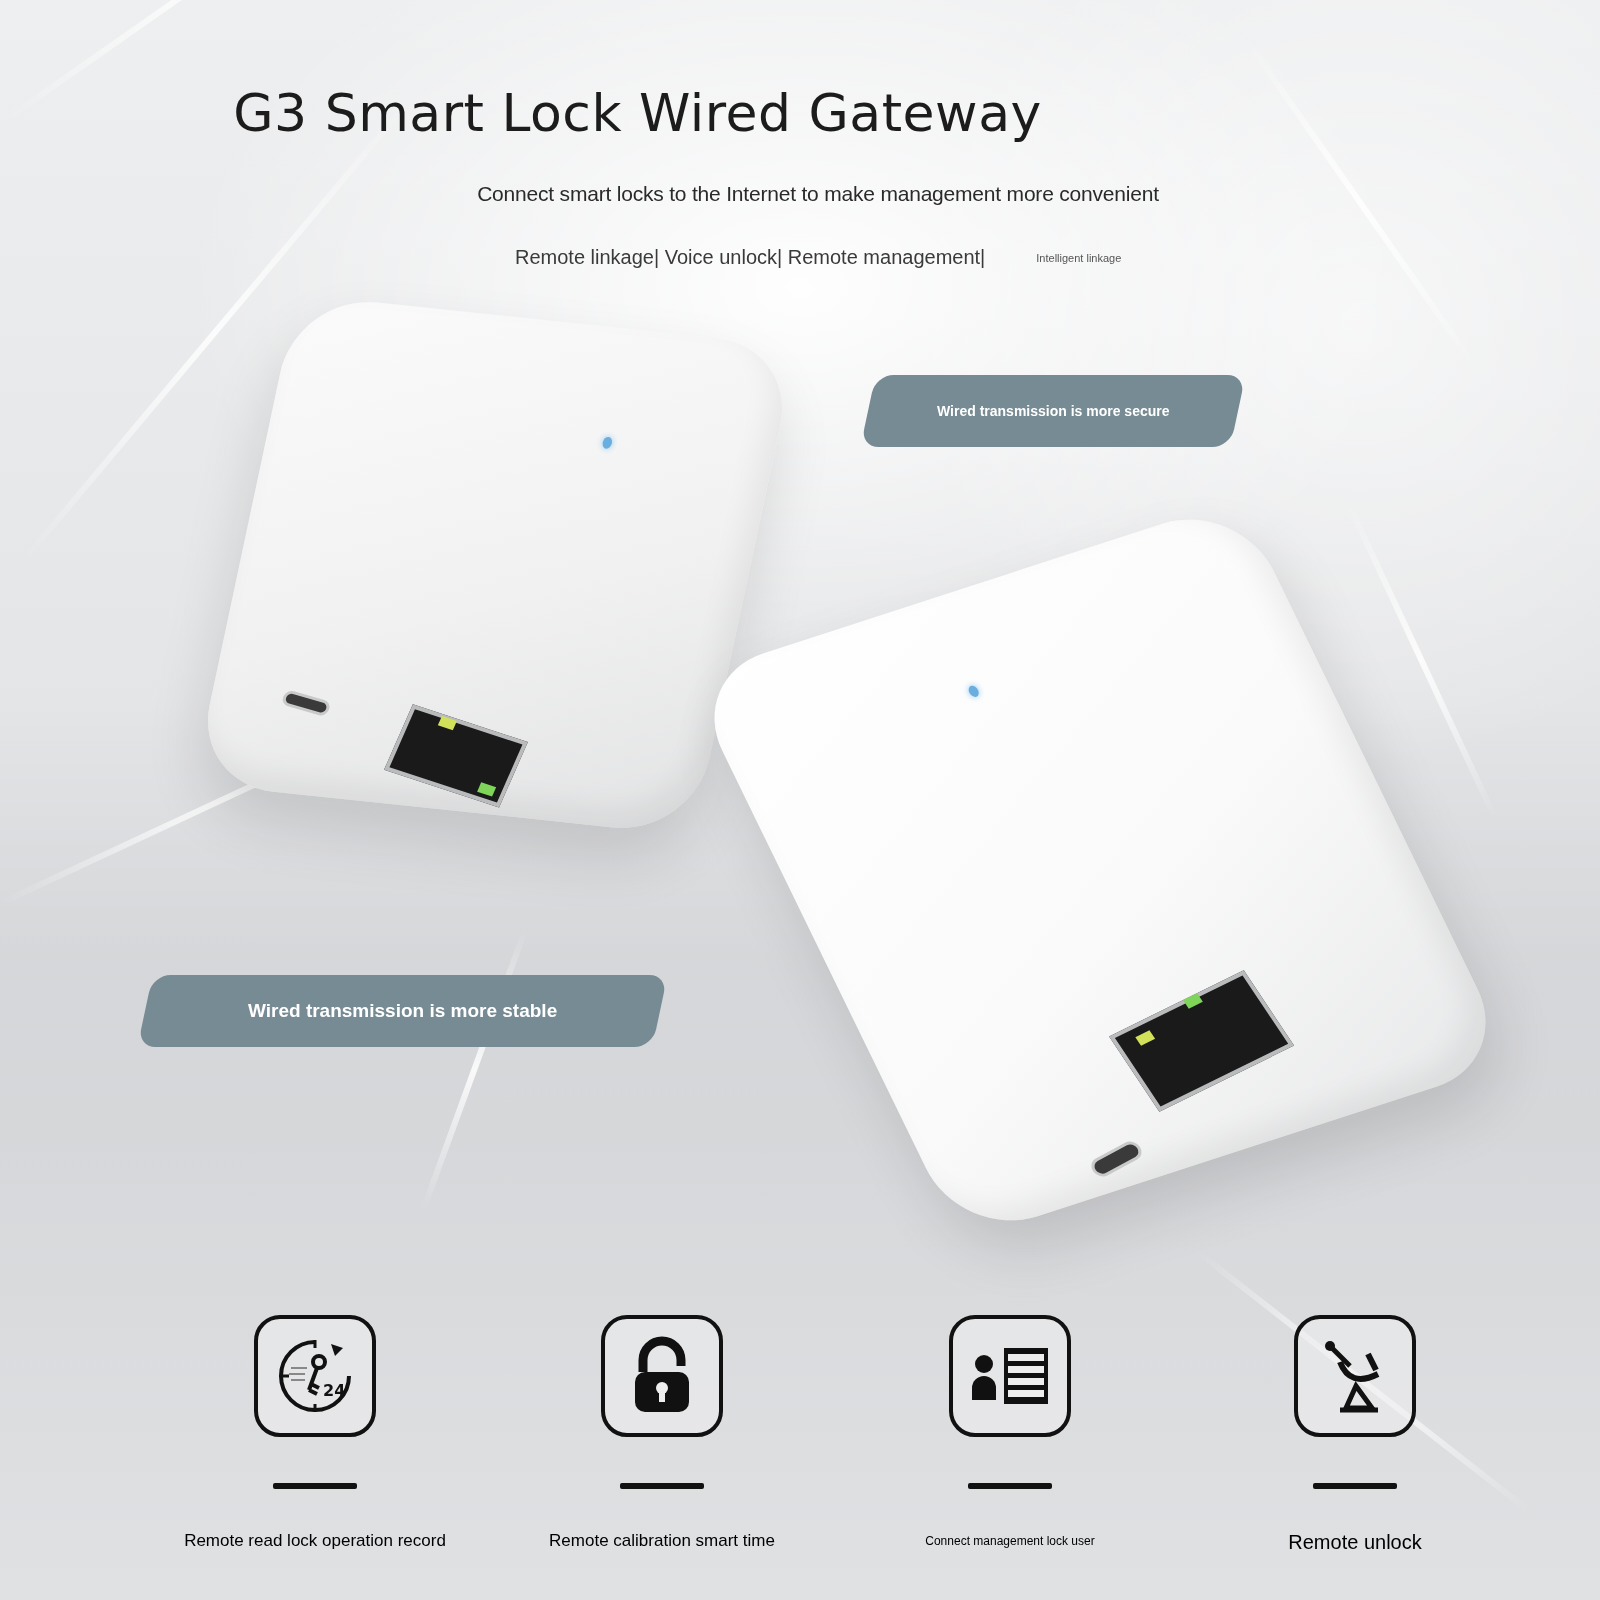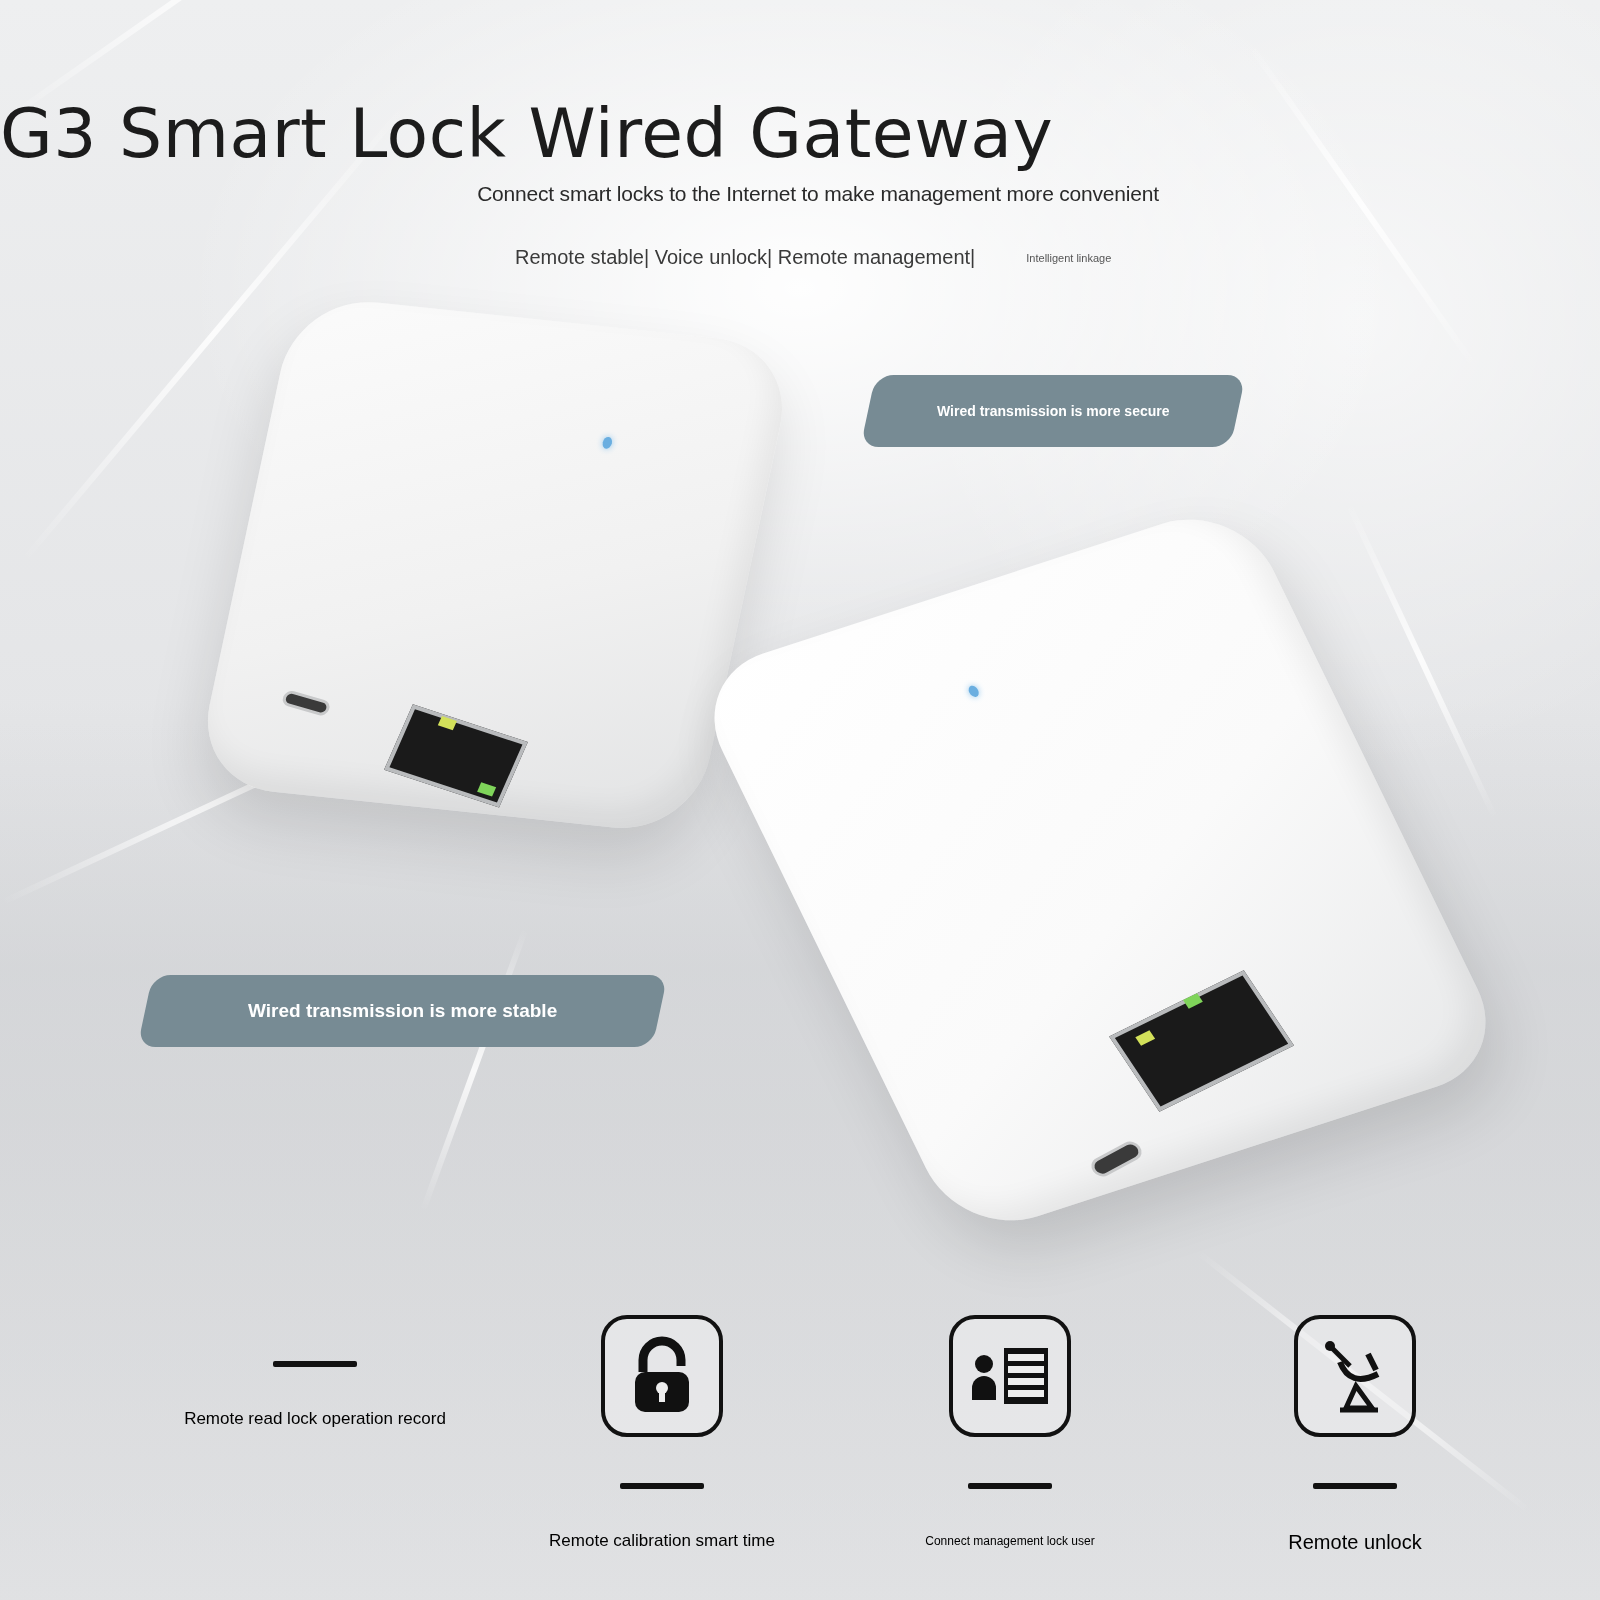--- a/index.html
+++ b/index.html
@@ -14,22 +14,22 @@
       radial-gradient(ellipse 55% 35% at 50% 18%, rgba(255,255,255,0.95), rgba(255,255,255,0) 70%),
       radial-gradient(ellipse 40% 40% at 85% 20%, rgba(255,255,255,0.6), rgba(255,255,255,0) 70%),
       linear-gradient(180deg, #eeeff0 0%, #e4e5e7 45%, #dcdddf 70%, #e3e4e6 100%);
   }
   .streak { position: absolute; background: linear-gradient(90deg, rgba(255,255,255,0), rgba(255,255,255,0.85), rgba(255,255,255,0)); height: 6px; transform-origin: 0 0; border-radius: 3px; }
   .floor {
     position: absolute; left: 0; right: 0; top: 700px; height: 900px;
     background: linear-gradient(180deg, rgba(200,202,205,0.0), rgba(205,207,210,0.55) 30%, rgba(220,221,223,0.4) 100%);
   }
   .title {
-    position: absolute; top: 48px; left: 0; width: 1275px; 
-    font-size: 68px; font-weight: 400; color: #1c1c1c; letter-spacing: 0.5px;
+    position: absolute; top: 48px; left: 0; width: 1275px; text-align: center;
+    font-size: 52px; font-weight: 400; color: #1c1c1c; letter-spacing: 0.5px;
     font-family: "DejaVu Sans", sans-serif;
   }
   .subtitle {
     position: absolute; top: 182px; left: 0; width: 1636px; text-align: center;
     font-size: 21px; color: #2a2a2a; letter-spacing: -0.2px;
   }
   .features {
     position: absolute; top: 246px; left: 515px;
     font-size: 20px; color: #3a3a3a; white-space: nowrap;
   }
@@ -76,21 +76,21 @@
 <div class="streak" style="left:20px;top:560px;width:600px;transform:rotate(-50deg);"></div>
 <div class="streak" style="left:0;top:900px;width:500px;transform:rotate(-25deg);"></div>
 <div class="streak" style="left:1250px;top:40px;width:400px;transform:rotate(55deg);"></div>
 <div class="streak" style="left:1350px;top:500px;width:350px;transform:rotate(65deg);"></div>
 <div class="streak" style="left:1200px;top:1250px;width:420px;transform:rotate(38deg);"></div>
 <div class="streak" style="left:420px;top:1210px;width:300px;transform:rotate(-70deg);"></div>
 
 <h1 class="title">G3 Smart Lock Wired Gateway</h1>
 <div class="subtitle">Connect smart locks to the Internet to make management more convenient</div>
 <div class="features">
-  <span>Remote stable| Voice unlock| Remote management|</span><span class="small">Intelligent linkage</span>
+  <span>Remote linkage| Voice unlock| Remote management|</span><span class="small">Intelligent linkage</span>
 </div>
 
 <div class="device device-1">
   <div class="led" style="left:330px;top:110px;"></div>
   <div class="usbc" style="left:70px;top:400px;width:42px;height:10px;transform:rotate(10deg);"></div>
   <div class="rj45" style="left:190px;top:410px;width:115px;height:62px;transform:rotate(12deg);">
     <div class="l1" style="left:28px;top:-2px;"></div>
     <div class="l2" style="left:92px;top:48px;"></div>
   </div>
 </div>
@@ -105,20 +105,35 @@
 </div>
 
 <div class="banner banner-secure">
     <span>Wired transmission is more secure</span>
   </div>
 <div class="banner banner-stable">
     <span>Wired transmission is more stable</span>
   </div>
 
 <div class="feature-col" style="left:155px;">
+  <div class="icon-box">
+    <svg width="84" height="84" viewBox="0 0 84 84">
+      <path d="M42 8 A34 34 0 1 0 76 42" fill="none" stroke="#111" stroke-width="4"></path>
+      <path d="M58 10 L70 14 L62 22 Z" fill="#111"></path>
+      <line x1="42" y1="6" x2="42" y2="14" stroke="#111" stroke-width="3"></line>
+      <line x1="42" y1="70" x2="42" y2="78" stroke="#111" stroke-width="3"></line>
+      <line x1="8" y1="42" x2="16" y2="42" stroke="#111" stroke-width="3"></line>
+      <circle cx="46" cy="28" r="6" fill="none" stroke="#111" stroke-width="4"></circle>
+      <path d="M44 34 L36 56 M38 50 L46 54 M36 56 L44 60" stroke="#111" stroke-width="4" fill="none"></path>
+      <text x="50" y="62" font-size="16" font-weight="700" fill="#111" font-family="DejaVu Sans, sans-serif">24</text>
+      <line x1="18" y1="34" x2="34" y2="34" stroke="#888" stroke-width="2"></line>
+      <line x1="16" y1="40" x2="32" y2="40" stroke="#888" stroke-width="2"></line>
+      <line x1="18" y1="46" x2="32" y2="46" stroke="#888" stroke-width="2"></line>
+    </svg>
+  </div>
   <div class="dash"></div>
   <div class="feat-label">Remote read lock operation record</div>
 </div>
 
 <div class="feature-col" style="left:502px;">
   <div class="icon-box">
     <svg width="70" height="80" viewBox="0 0 70 80">
       <path d="M16 36 V24 A19 19 0 0 1 54 24 V30" fill="none" stroke="#111" stroke-width="9"></path>
       <rect x="8" y="36" width="54" height="40" rx="10" fill="#111"></rect>
       <circle cx="35" cy="52" r="6" fill="#eee"></circle>

